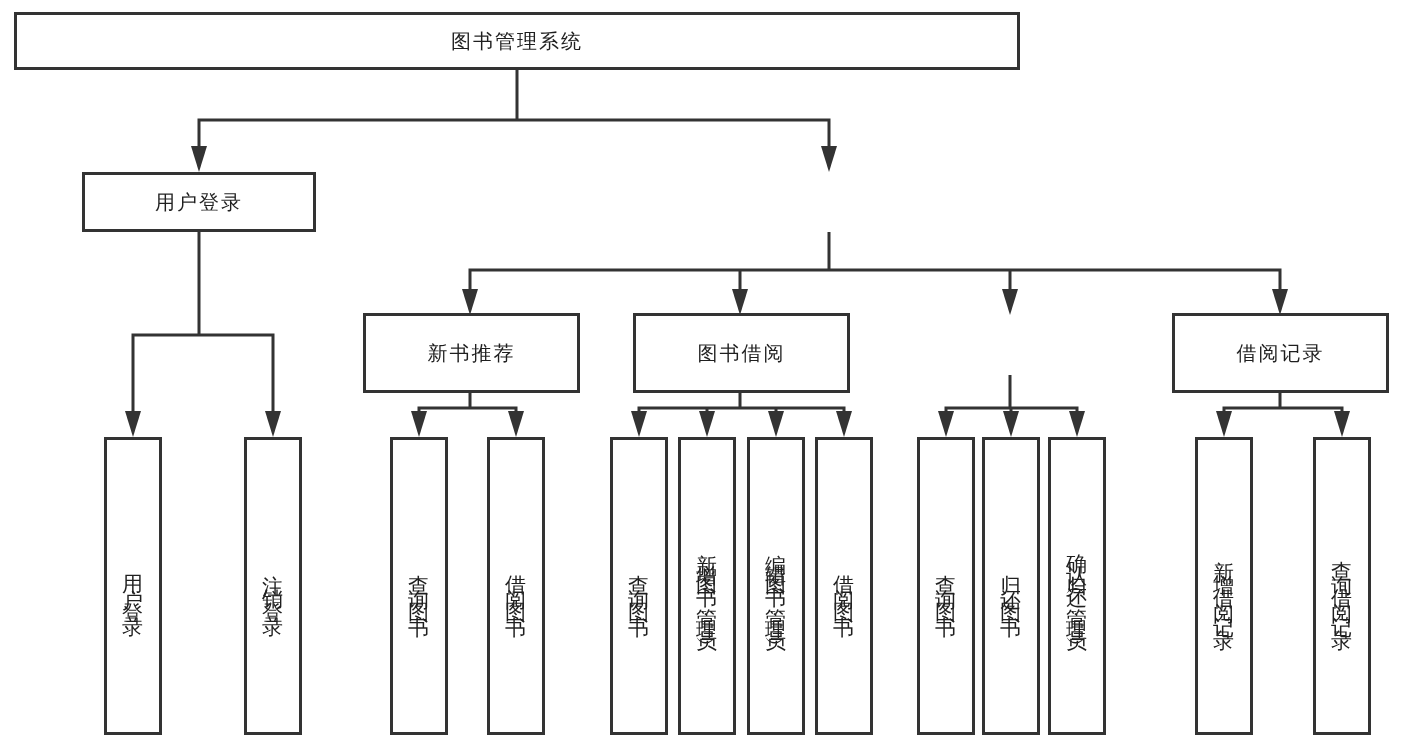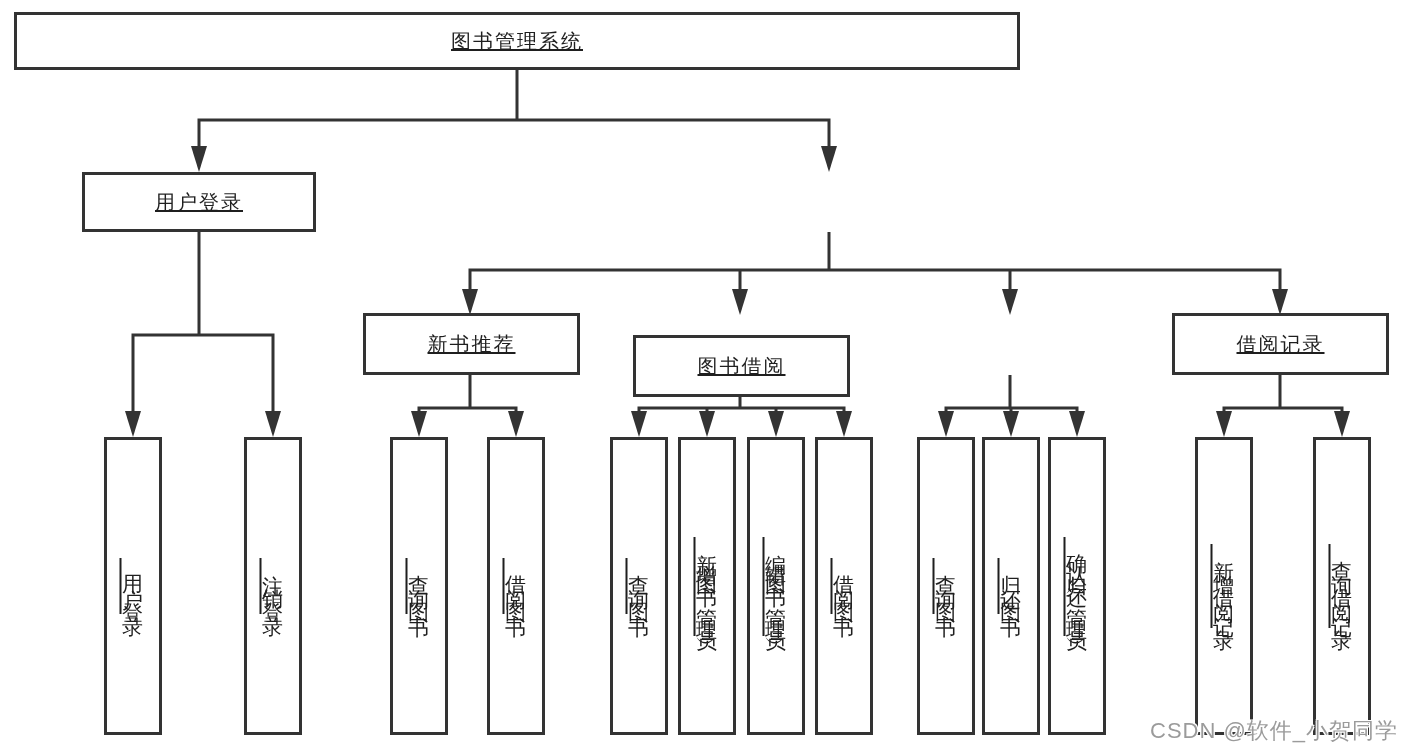--- a/index.html
+++ b/index.html
@@ -28,37 +28,36 @@
   .box {
     position: absolute;
     box-sizing: border-box;
     background: #ffffff;
     border: 3px solid var(--line);
     display: flex;
     align-items: center;
     justify-content: center;
     color: var(--text);
     z-index: 2;
-    text-decoration: underline;
   }
   .box.h {
     font-size: 20px;
     letter-spacing: 2px;
     white-space: nowrap;
   }
   .box.v {
     writing-mode: vertical-rl;
     text-orientation: mixed;
     font-size: 21px;
     letter-spacing: 14px;
     line-height: 1;
   }
   .box.v.tight { letter-spacing: 11px; }
   
-  .lvl3 { width: 217px; height: 62px; top: 313px; }
+  .lvl3 { width: 217px; height: 80px; top: 313px; }
   .leaf { width: 58px; height: 298px; top: 437px; }
   .watermark {
     position: absolute;
     left: 1150px;
     top: 716px;
     font-size: 22px;
     letter-spacing: 1px;
     color: var(--wm);
     white-space: nowrap;
     z-index: 3;
@@ -114,21 +113,21 @@
     <span>图书管理系统</span>
   </div>
 
   <div class="box h" style="left:82px; top:172px; width:234px; height:60px;">
     <span>用户登录</span>
   </div>
 
   <div class="box h lvl3" style="left:363px;">
     <span>新书推荐</span>
   </div>
-  <div class="box h lvl3" style="left:633px;margin-top:22px;">
+  <div class="box h lvl3" style="left:633px;">
     <span>图书借阅</span>
   </div>
   <div class="box h lvl3" style="left:1172px;text-align:center;">
     <span>借阅记录</span>
   </div>
 
   <div class="box v leaf" style="left:104px;">
     <span>用户登录</span>
   </div>
   <div class="box v leaf" style="left:244px;">
@@ -165,15 +164,14 @@
     <span>确认归还（管理员）</span>
   </div>
 
   <div class="box v leaf" style="left:1195px;">
     <span>新增借阅记录</span>
   </div>
   <div class="box v leaf" style="left:1313px;">
     <span>查询借阅记录</span>
   </div>
 
-  <div class="watermark">CSDN @软件_小贺同学</div>
 
 </div>
 
 </body></html>

